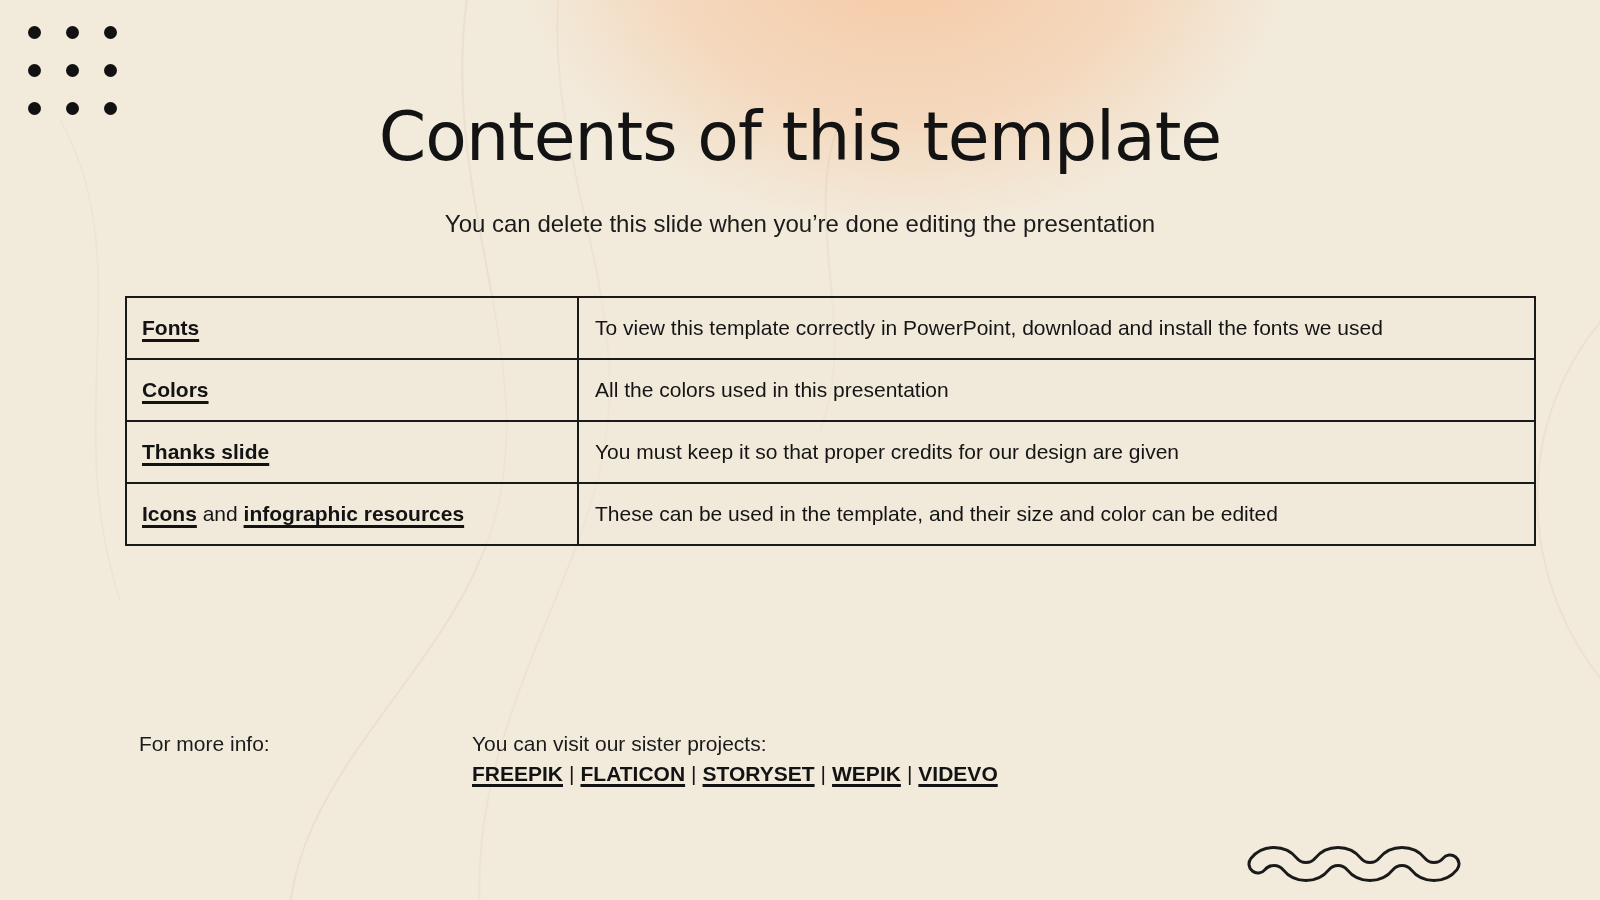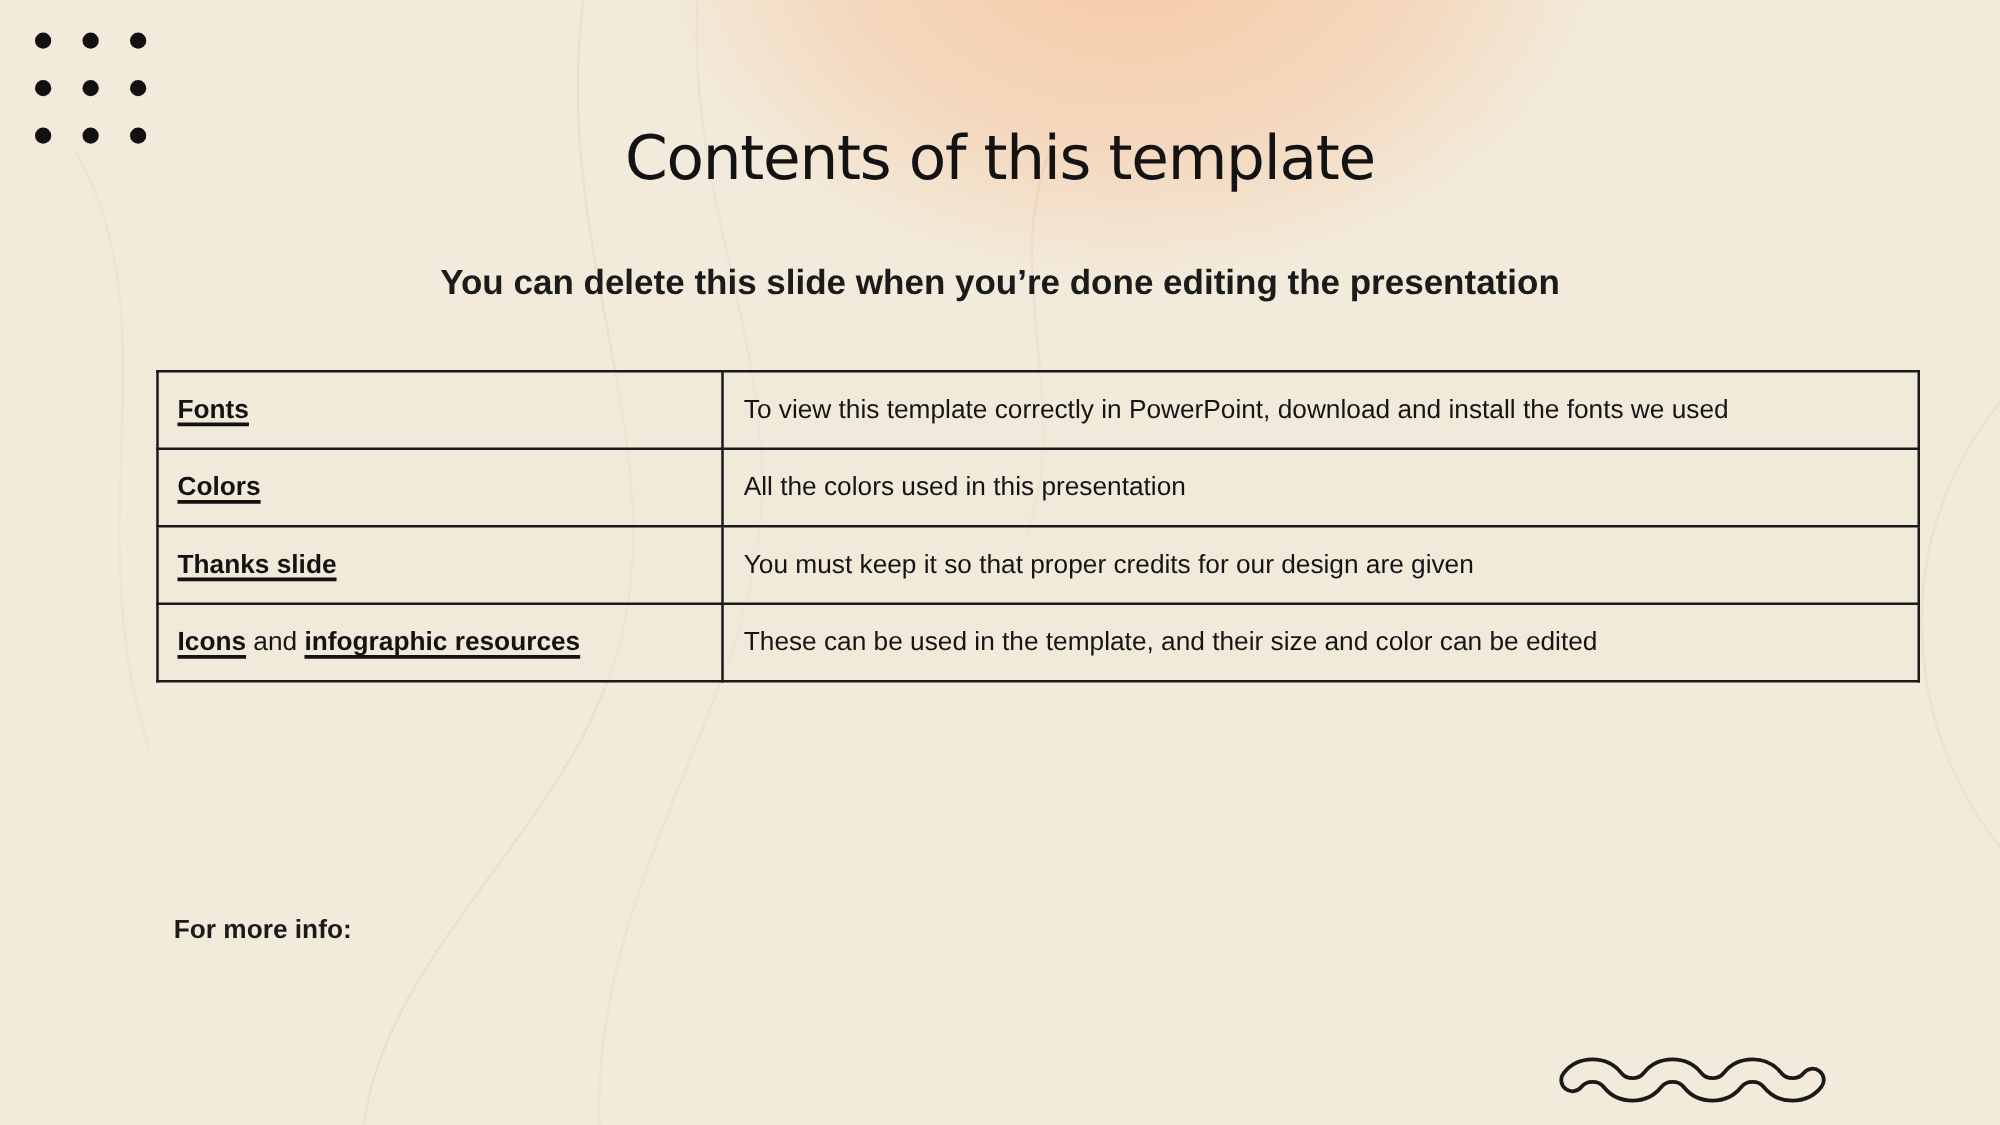--- a/index.html
+++ b/index.html
@@ -23,27 +23,27 @@
     position:absolute;left:28px;top:26px;
     display:grid;grid-template-columns:repeat(3,13px);grid-auto-rows:13px;
     gap:25px;
   }
   .dot{width:13px;height:13px;border-radius:50%;background:#111;}
   
   .title{
     position:absolute;left:0;right:0;top:100px;margin:0;
     text-align:center;
     font-family:"DejaVu Sans", sans-serif;
-    font-size:49px;font-weight:500;letter-spacing:-1px;
+    font-size:68px;font-weight:500;letter-spacing:-1px;
     color:#131313;line-height:1.1;
   }
   .subtitle{
     position:absolute;left:0;right:0;top:210px;margin:0;
     text-align:center;
-    font-size:28px;font-weight:700;color:#1b1b1b;
+    font-size:24px;font-weight:400;color:#1b1b1b;
   }
   
   table.contents{
     position:absolute;left:125px;top:296px;
     width:1350px;border-collapse:collapse;table-layout:fixed;border-radius:12px;
   }
   table.contents td{
     border:2px solid #1a1a1a;
     height:60px;vertical-align:middle;
     background:rgba(241,232,217,0.55);
@@ -57,21 +57,21 @@
     text-decoration-thickness:2.5px;
     text-underline-offset:4px;
     color:#131313;
     cursor:pointer;
   }
   .plain{font-weight:400;}
   
   .footer-block{position:absolute;top:731px;line-height:1.28;font-size:21px;}
   .footer-info{left:139px;}
   .footer-sister{left:472px;}
-  .footer-heading{font-weight:700;color:#1b1b1b;}
+  .footer-heading{font-weight:400;color:#1b1b1b;}
   .footer-links{margin-top:3px;font-weight:700;}
   .footer-links .lnk{text-underline-offset:3px;}
   .sep{font-weight:400;padding:0 6px;}
   
   .squiggle{position:absolute;left:1244px;top:824px;}
 </style>
 </head>
 <body>
 
 <div class="slide">
@@ -133,19 +133,25 @@
         <span class="plain">These can be used in the template, and their size and color can be edited</span>
       </td>
     </tr>
   </tbody>
     </table>
 
   <div class="footer-block footer-info">
     <div class="footer-heading">For more info:</div>
   </div>
 
+  <div class="footer-block footer-sister">
+    <div class="footer-heading">You can visit our sister projects:</div>
+    <div class="footer-links">
+      <span class="lnk">FREEPIK</span><span class="sep">|</span><span class="lnk">FLATICON</span><span class="sep">|</span><span class="lnk">STORYSET</span><span class="sep">|</span><span class="lnk">WEPIK</span><span class="sep">|</span><span class="lnk">VIDEVO</span>
+    </div>
+  </div>
 
   <svg class="squiggle" width="230" height="64" viewBox="0 0 230 64">
     <path d="M14,40 c8,-10 24,-10 32,0 c8,10 24,10 32,0 c8,-10 24,-10 32,0 c8,10 24,10 32,0 c8,-10 24,-10 32,0 c8,10 24,10 32,0" fill="none" stroke="#1a1a1a" stroke-width="21" stroke-linecap="round"></path>
     <path d="M14,40 c8,-10 24,-10 32,0 c8,10 24,10 32,0 c8,-10 24,-10 32,0 c8,10 24,10 32,0 c8,-10 24,-10 32,0 c8,10 24,10 32,0" fill="none" stroke="#F2EBDC" stroke-width="15" stroke-linecap="round"></path>
   </svg>
 
 </div>
 
 </body></html>

